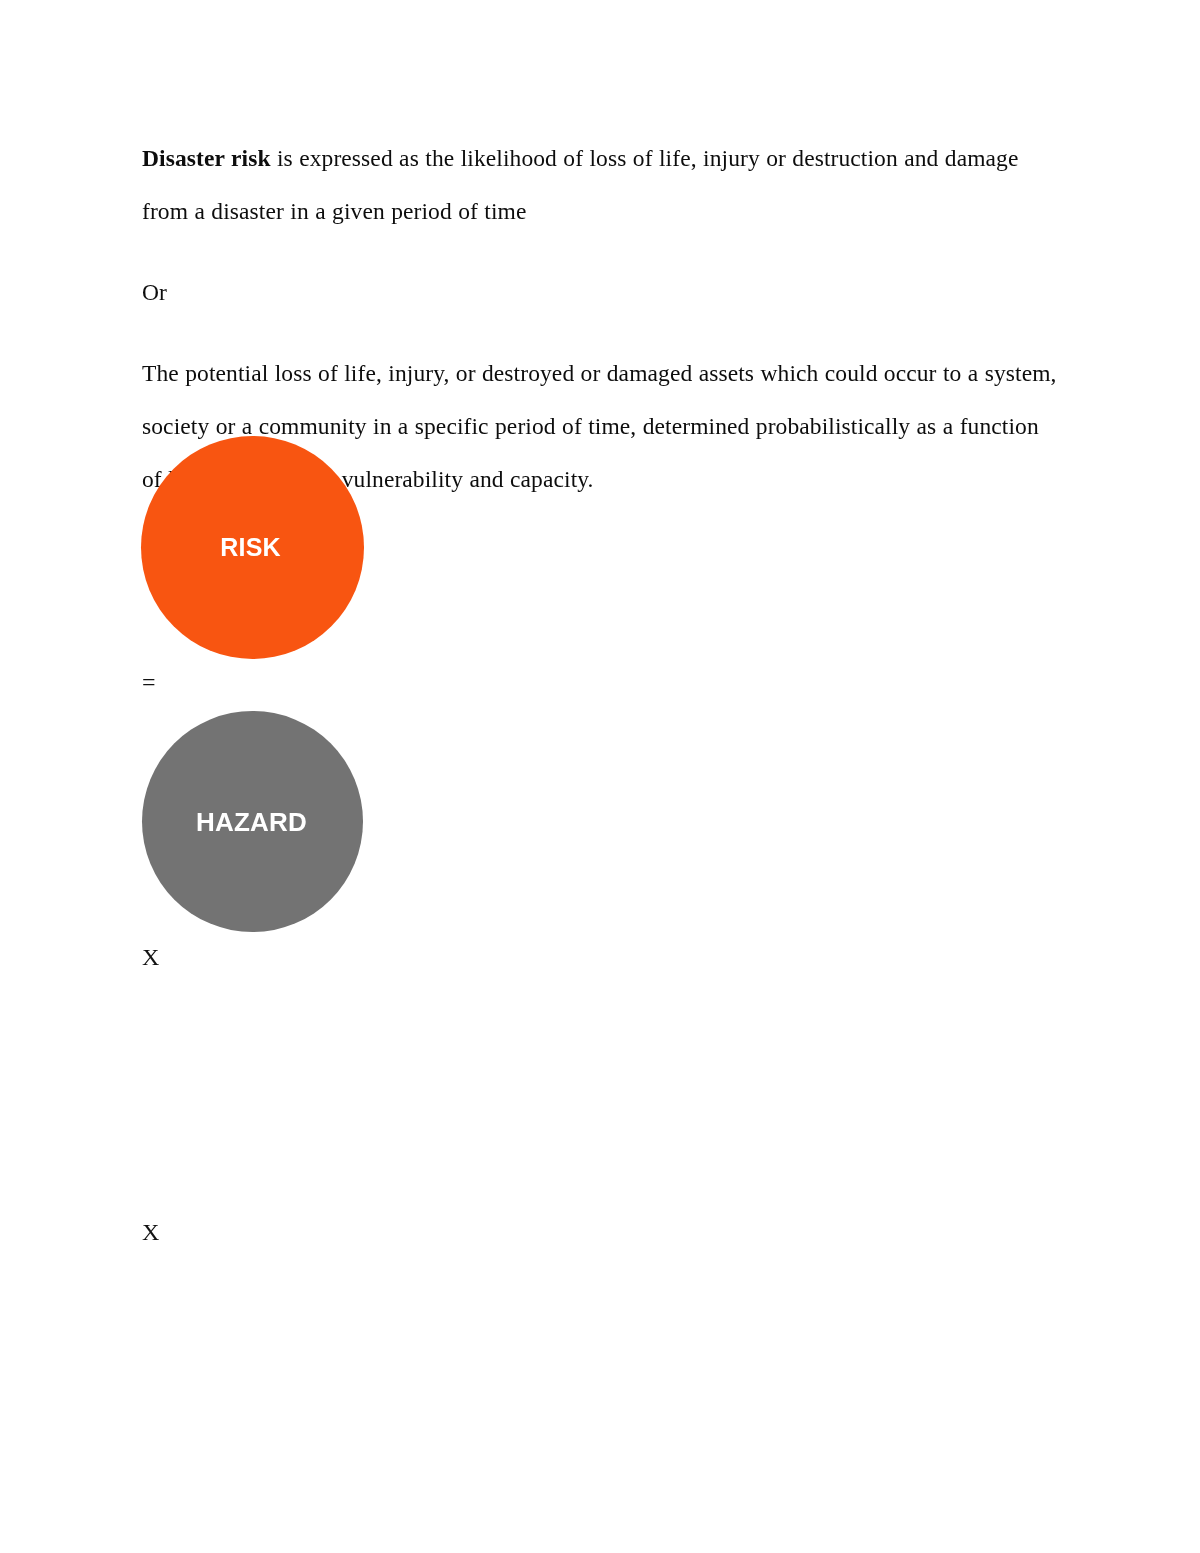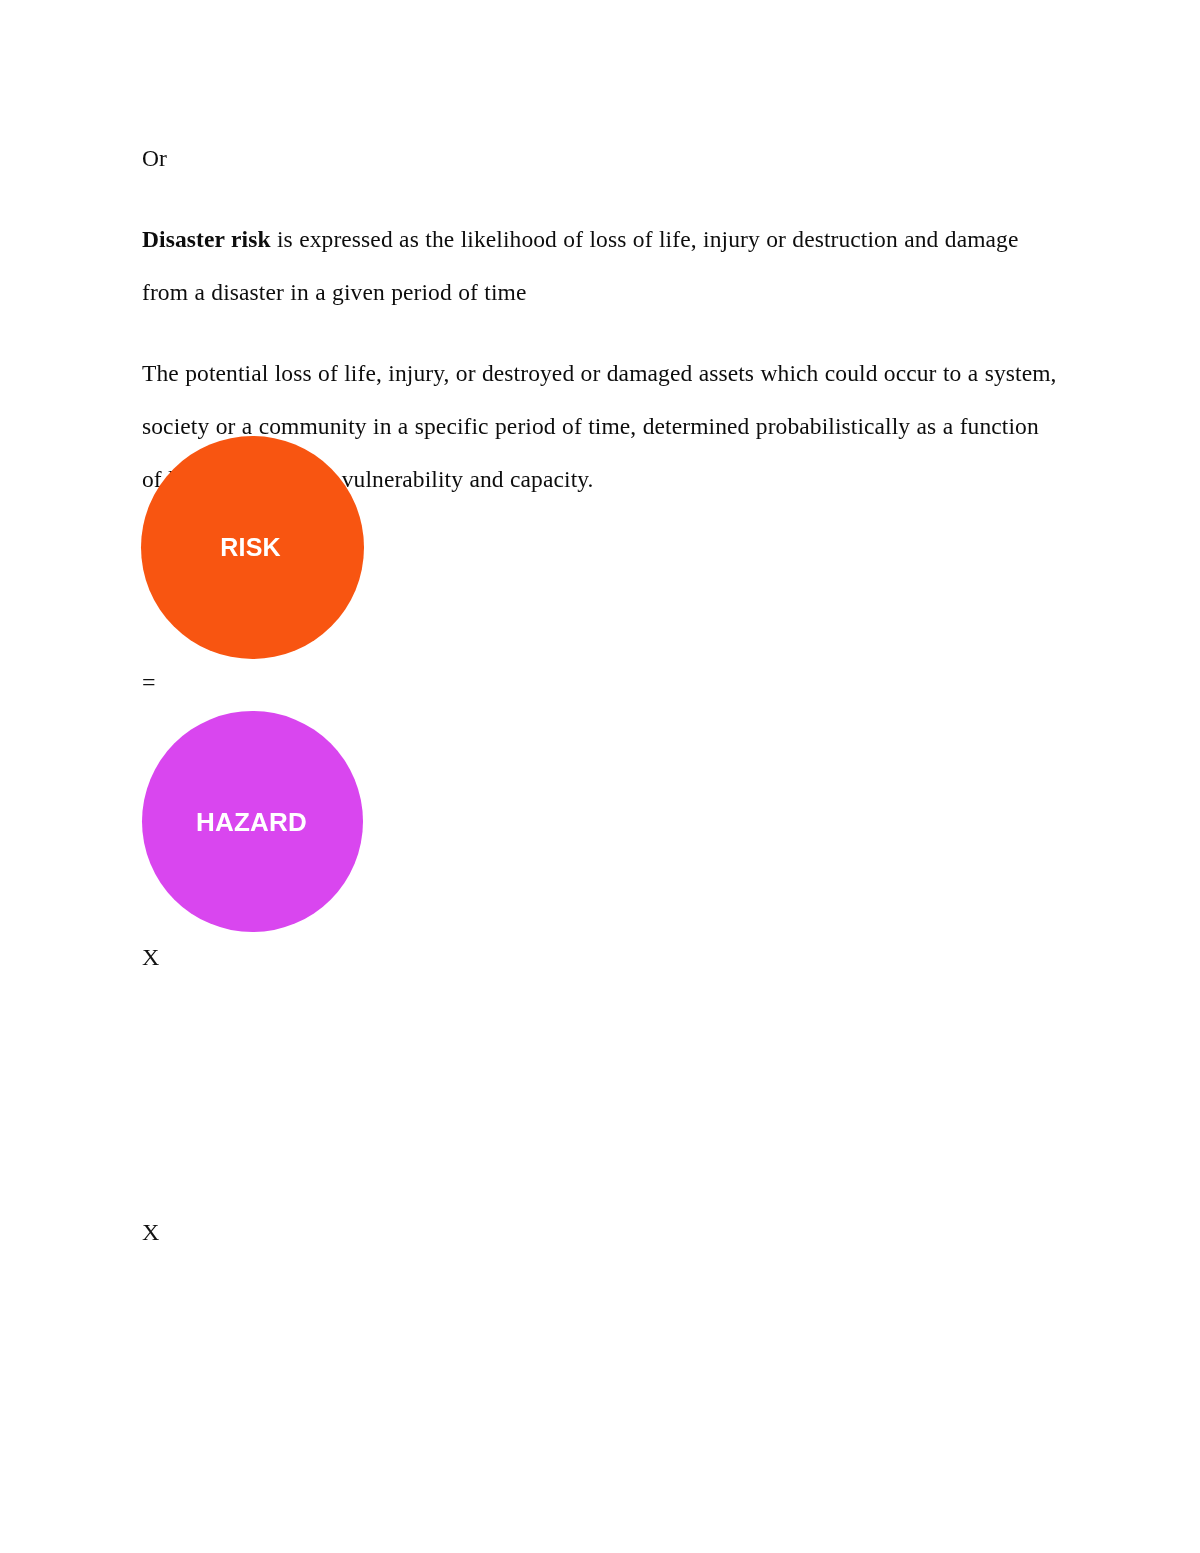--- a/index.html
+++ b/index.html
@@ -139,37 +139,37 @@
     top: 1216px;
   }
 </style>
 </head>
 <body style="background: rgb(255, 255, 255);">
 
 <div class="page">
 
   <div class="content">
 
+    <p class="para tight"><span class="lead">Disaster risk</span><span> is expressed as the likelihood of loss of life, injury or destruction and damage from a disaster in a given period of time</span></p>
+
     <p class="para tight">Or</p>
-
-    <p class="para tight"><span class="lead">Disaster risk</span><span> is expressed as the likelihood of loss of life, injury or destruction and damage from a disaster in a given period of time</span></p>
 
     <p class="para">The potential loss of life, injury, or destroyed or damaged assets which could occur to a system, society or a community in a specific period of time, determined probabilistically as a function of hazard, exposure, vulnerability and capacity.</p>
 
   </div>
 
   <div class="diagram">
 
     <div class="circle" id="risk-circle" style="background: rgb(248, 85, 17);">
       <span class="circle-label" style="color: rgb(255, 255, 255);">RISK</span>
     </div>
 
     <div class="operator" id="operator-equals">=</div>
 
-    <div class="circle" id="hazard-circle" style="background: #d946ef;">
+    <div class="circle" id="hazard-circle" style="background: #737373;">
       <span class="circle-label" style="color: rgb(255, 255, 255);">HAZARD</span>
     </div>
 
     <div class="operator" id="operator-times-1">X</div>
 
 
     <div class="operator" id="operator-times-2">X</div>
 
   </div>
 

